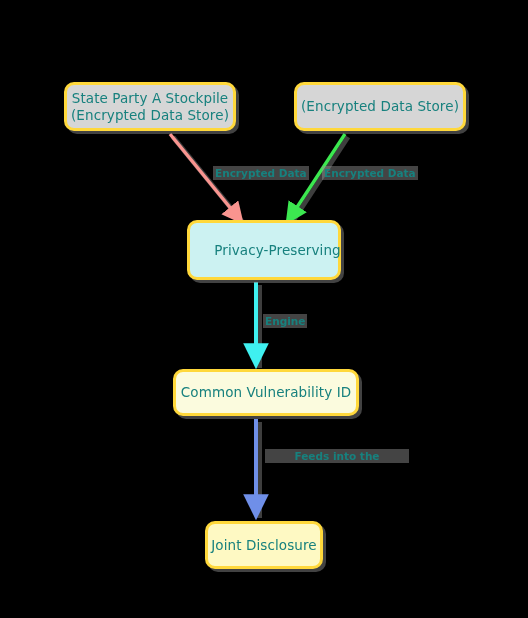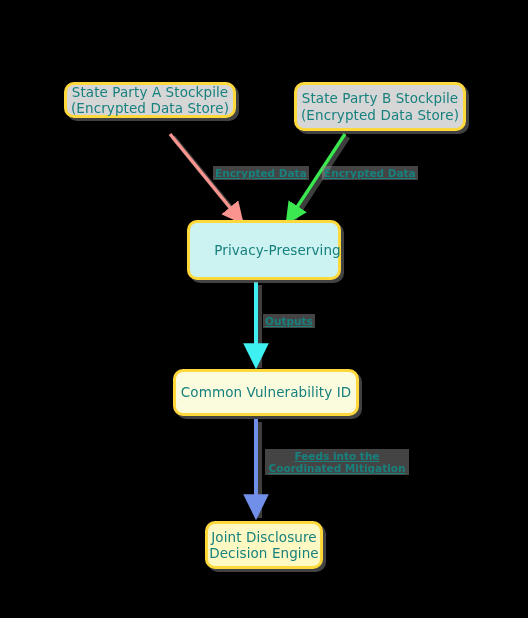--- a/index.html
+++ b/index.html
@@ -42,21 +42,21 @@
     letter-spacing: 0.1px;
     z-index: 5;
     box-shadow: 3px 3px 0 rgba(120,120,120,0.55);
   }
   .node .line {
     white-space: nowrap;
     display: block;
   }
 
   #node-party-a {
-    left: 64px;  top: 82px;  width: 172px; height: 36px;
+    left: 64px;  top: 82px;  width: 172px; height: 49px;
     background: #d6d6d6;
   }
   #node-party-b {
     left: 294px; top: 82px;  width: 172px; height: 49px;
     background: #d6d6d6;
   }
   #node-comparison {
     left: 187px; top: 220px; width: 154px; height: 60px;
     background: #ccf2f2;
     padding-left: 27px;
@@ -75,21 +75,20 @@
     position: absolute;
     color: #17817e;
     font-size: 10.5px;
     line-height: 12px;
     text-align: center;
     background: rgba(150,150,150,0.45);
     padding: 1px 2px;
     white-space: nowrap;
     z-index: 6;
     font-weight: 600;
-    text-decoration: underline;
   }
   #label-enc-a { left: 213px; top: 166px; }
   #label-enc-b { left: 322px; top: 166px; }
   #label-outputs { left: 263px; top: 314px; }
   #label-feeds {
     left: 265px; top: 449px;
     white-space: normal;
     width: 140px;
   }
 </style>
@@ -124,38 +123,35 @@
     <path d="M256,282 L256,364" stroke="#3ff0f0" stroke-width="4" fill="none" marker-end="url(#ah-cyan)"></path>
     <path d="M256,419 L256,515" stroke="#6f8fe8" stroke-width="4" fill="none" marker-end="url(#ah-blue)"></path>
   </svg>
 
   <div class="node" id="node-party-a">
     <span class="line">State Party A Stockpile</span>
     <span class="line">(Encrypted Data Store)</span>
   </div>
 
   <div class="node" id="node-party-b">
-    <span class="line">State Party B Stockpile</span>
     <span class="line">(Encrypted Data Store)</span>
   </div>
 
   <div class="node" id="node-comparison">
     <span class="line">Privacy-Preserving</span>
   </div>
 
   <div class="node" id="node-cveid">
     <span class="line">Common Vulnerability ID</span>
   </div>
 
   <div class="node" id="node-disclosure">
     <span class="line">Joint Disclosure</span>
-    <span class="line">Decision Engine</span>
   </div>
 
   <div class="edge-label" id="label-enc-a">Encrypted Data</div>
   <div class="edge-label" id="label-enc-b">Encrypted Data</div>
-  <div class="edge-label" id="label-outputs">Outputs</div>
+  <div class="edge-label" id="label-outputs">Engine</div>
   <div class="edge-label" id="label-feeds">
     <span>Feeds into the</span><br>
-    <span>Coordinated Mitigation</span>
   </div>
 
 </div>
 
 </body></html>

